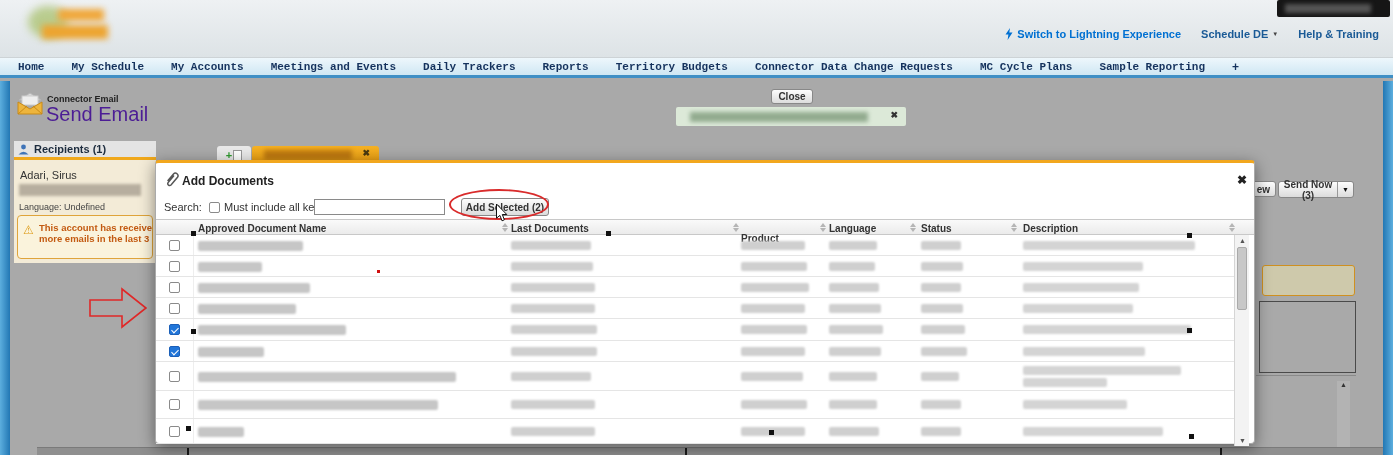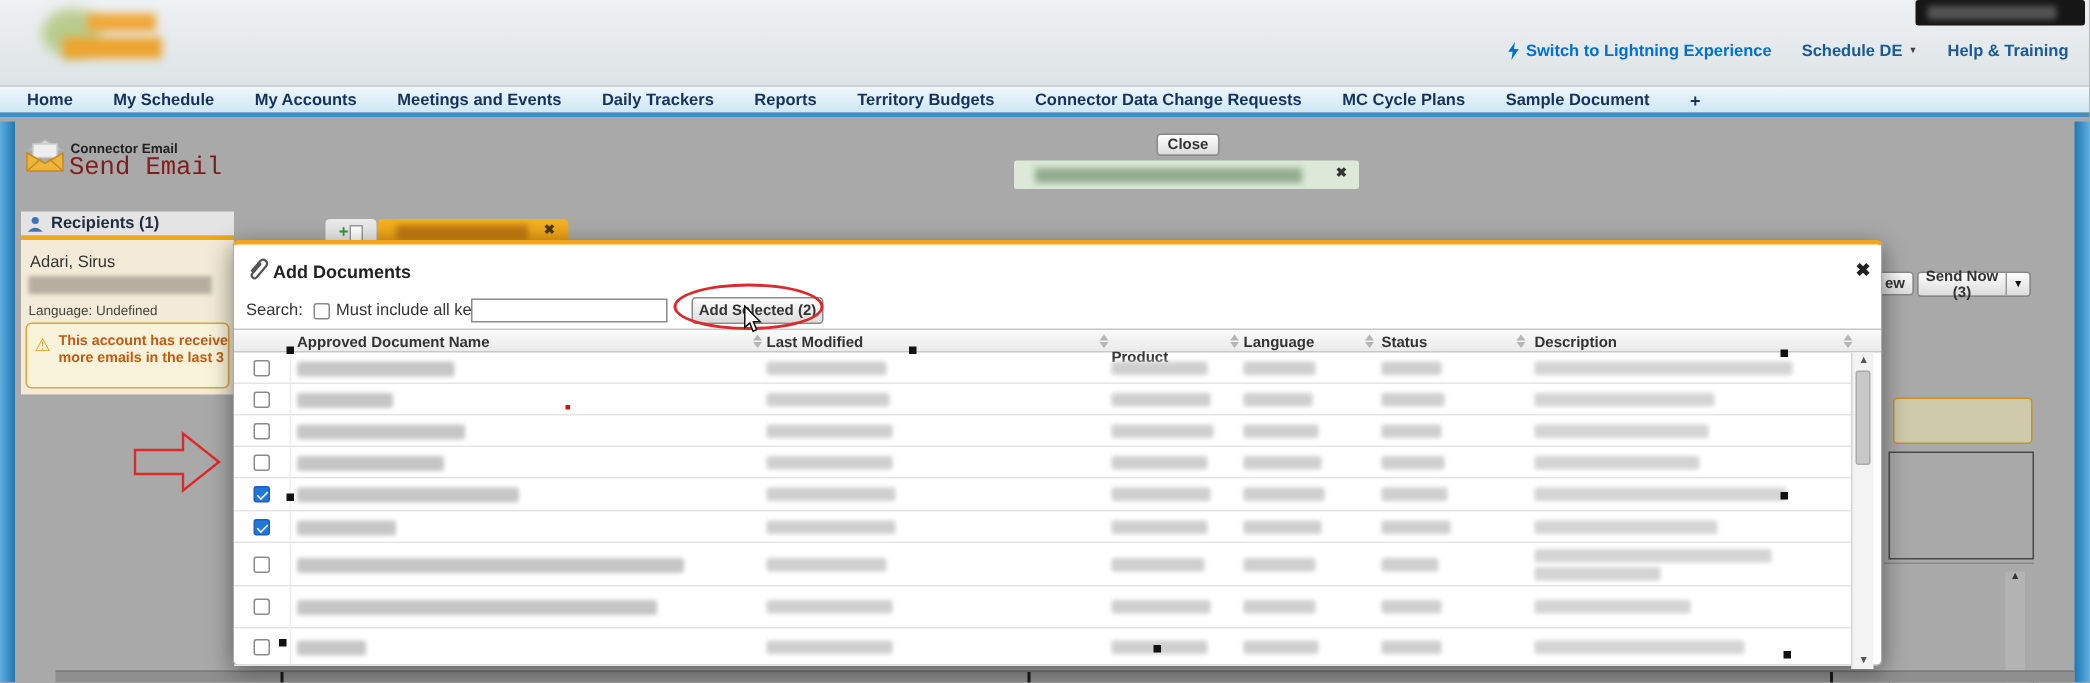--- a/index.html
+++ b/index.html
@@ -29,21 +29,21 @@
   .tab-add { font-size:12px; font-weight:bold; color:#15325d; cursor:pointer; }
 
   
   .frame-left  { left:0; top:81px; width:10px; height:374px; background:linear-gradient(90deg,#5caede,#2277b4); }
   .frame-right { left:1383px; top:81px; width:10px; height:374px; background:linear-gradient(90deg,#2277b4,#5caede); }
   .content { left:10px; top:81px; width:1373px; height:374px; background:#a9a9a9; }
 
   
   .env-icon { left:16px; top:92px; }
   .app-label { left:47px; top:94px; font-size:9px; font-weight:bold; color:#222; }
-  .page-title { left:46px; top:103px; font-size:17px; color:#7f1d1d;font-family:Liberation Mono, monospace; }
+  .page-title { left:46px; top:103px; font-size:20px; color:#4c1d95; }
   .btn { background:linear-gradient(#fdfdfd,#dcdcdc); border:1px solid #888; border-radius:3px;
          font-size:10px; font-weight:bold; color:#333; display:flex; align-items:center; justify-content:center; cursor:pointer; }
   .close-btn { left:771px; top:89px; width:42px; height:15px; }
   .green-badge { left:676px; top:107px; width:230px; height:19px; background:#dce9d8; border-radius:2px; }
   .green-badge .gblob { position:absolute; left:14px; top:5px; width:178px; height:10px; background:#92ab8f; filter:blur(2px); }
   .green-badge .x { position:absolute; right:8px; top:3px; font-size:9px; font-weight:bold; color:#333; cursor:pointer; }
 
   
   .doc-tab { left:217px; top:146px; width:34px; height:18px; background:#e9e9e9; border-radius:3px 3px 0 0;
              display:flex; align-items:center; justify-content:center; gap:1px; cursor:pointer; }
@@ -143,31 +143,31 @@
     <span>Switch to Lightning Experience</span>
   </span>
   <span class="link-nav">
     <span>Schedule DE</span>
       <span class="caret">▼</span>
   </span>
   <span class="link-nav">Help &amp; Training</span>
 </div>
 
 <div class="abs nav">
-  <span style="display:flex;gap:27px;">
+  <span style="display:flex;gap:27px;font-family:Liberation Mono, monospace;">
       <span class="tab">Home</span>
       <span class="tab">My Schedule</span>
       <span class="tab">My Accounts</span>
       <span class="tab">Meetings and Events</span>
       <span class="tab">Daily Trackers</span>
       <span class="tab">Reports</span>
       <span class="tab">Territory Budgets</span>
       <span class="tab">Connector Data Change Requests</span>
       <span class="tab">MC Cycle Plans</span>
-      <span class="tab">Sample Document</span>
+      <span class="tab">Sample Reporting</span>
     </span>
   <span class="tab-add">+</span>
 </div>
 
 <div class="abs content"></div>
 <div class="abs frame-left"></div>
 <div class="abs frame-right"></div>
 
 <svg class="abs env-icon" width="28" height="24" viewBox="0 0 28 24">
   <path d="M3 8 L14 1 L25 8 Z" fill="#d8d8d8" stroke="#b5b5b5"></path>
@@ -237,21 +237,21 @@
   <div class="modal-x">✖</div>
 
   <span class="search-label">Search:</span>
   <span class="kw-checkbox"></span>
   <span class="kw-label">Must include all keywords</span>
   <input class="search-input" value="" style="">
   <div class="btn add-selected">Add Selected (2)</div>
 
   <div class="thead">
       <span class="th" style="left: 42px;">Approved Document Name</span>
-      <span class="th" style="left: 355px;">Last Modified</span>
+      <span class="th" style="left: 355px;">Last Documents</span>
       <span class="th" style="left: 585px; margin-top: 10px;">Product</span>
       <span class="th" style="left: 673px;">Language</span>
       <span class="th" style="left: 765px;">Status</span>
       <span class="th" style="left: 867px;">Description</span>
       <span class="sort" style="left: 345px;">
         <i class="up"></i>
         <i class="dn"></i>
       </span>
       <span class="sort" style="left: 576px;">
         <i class="up"></i>

